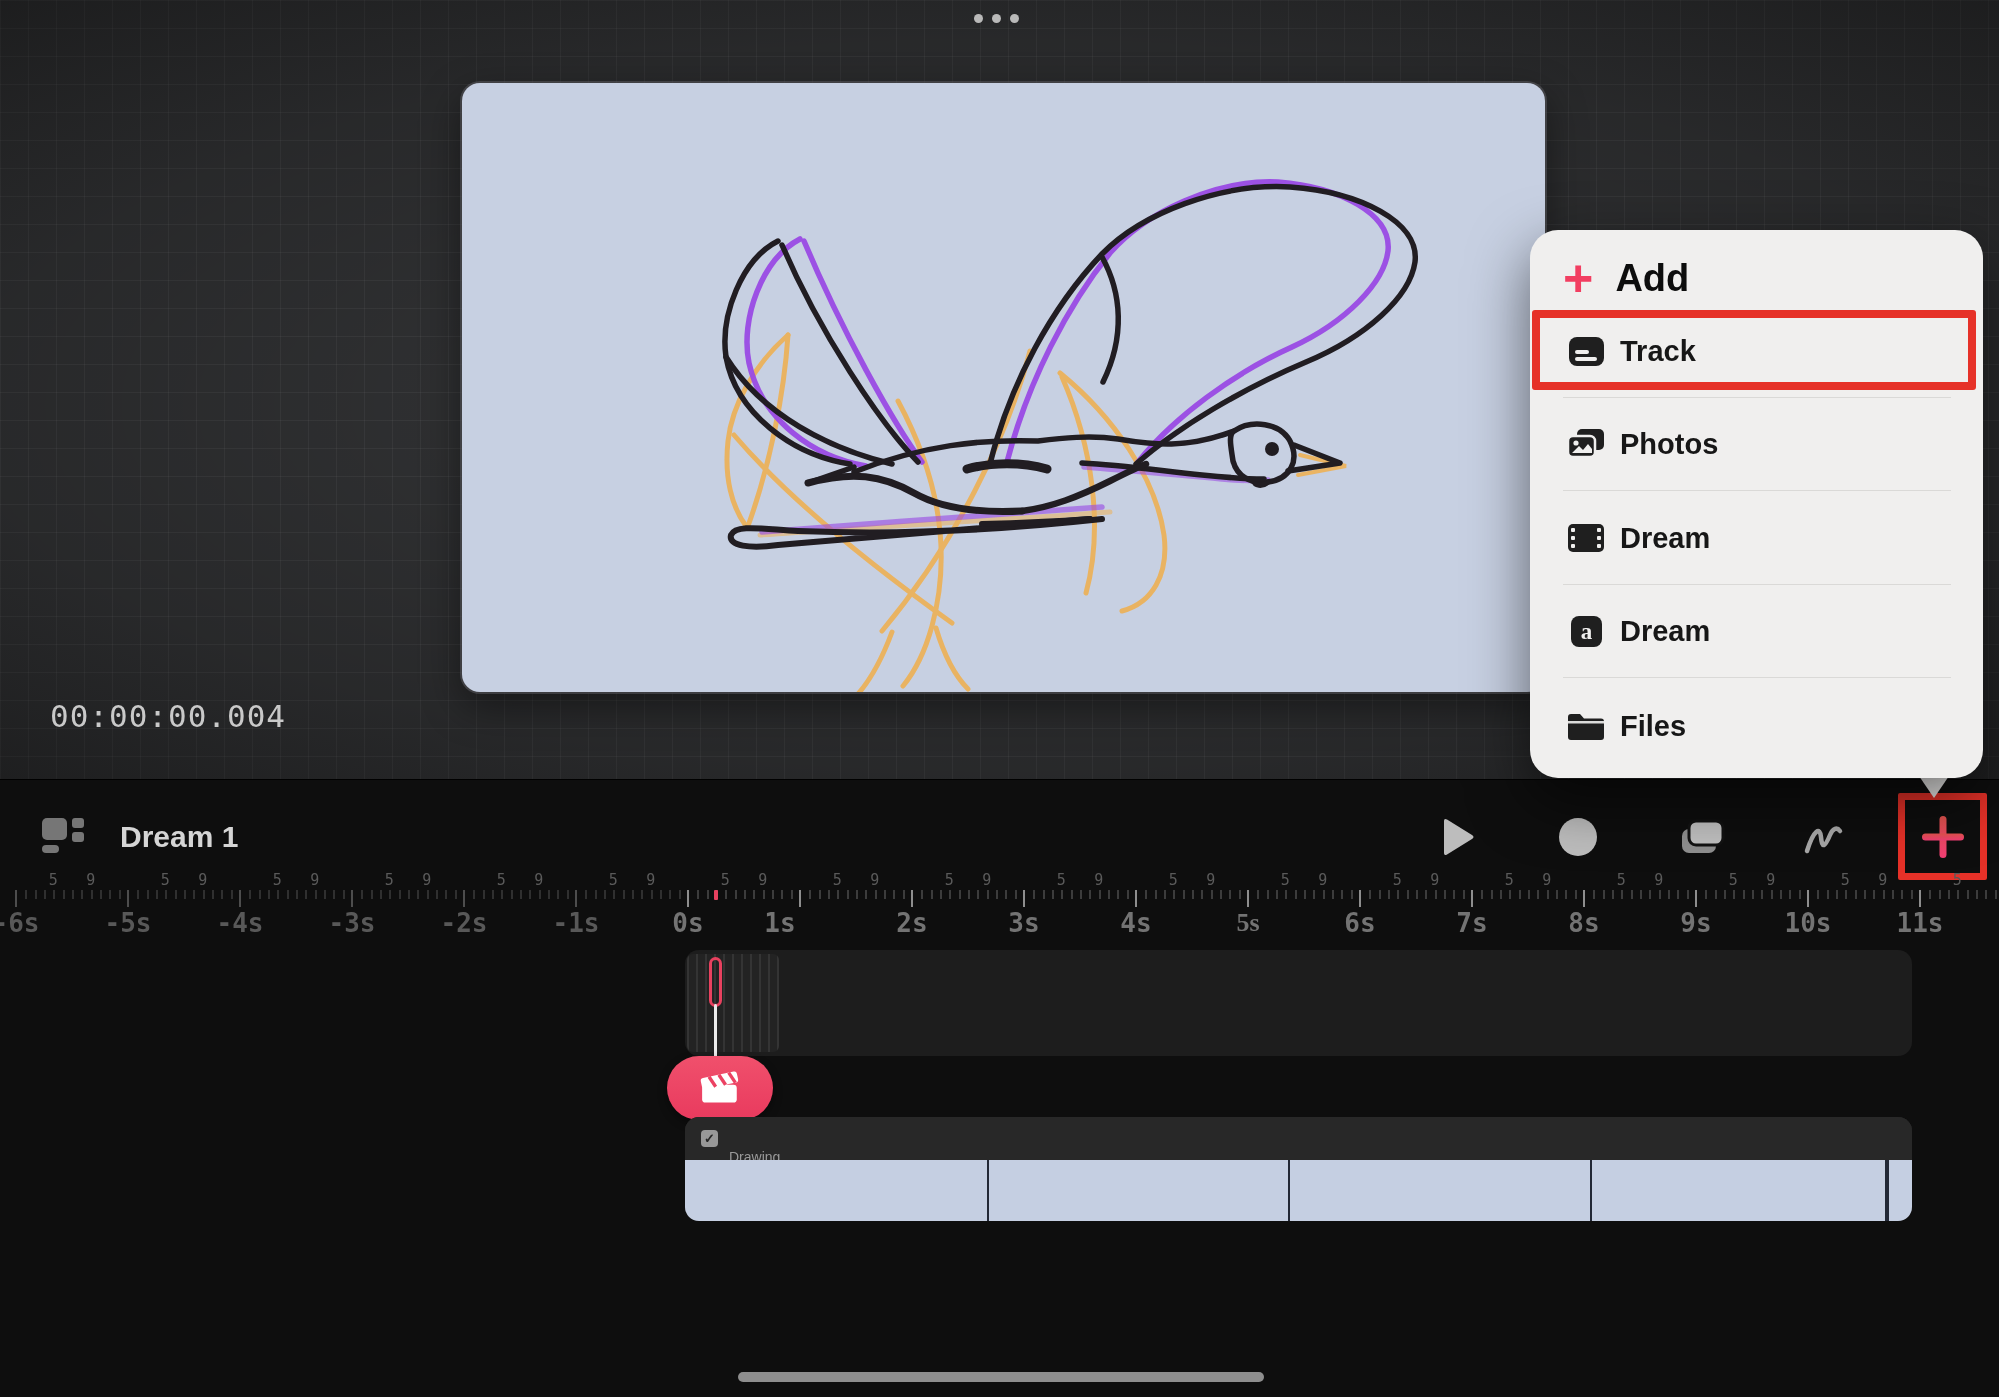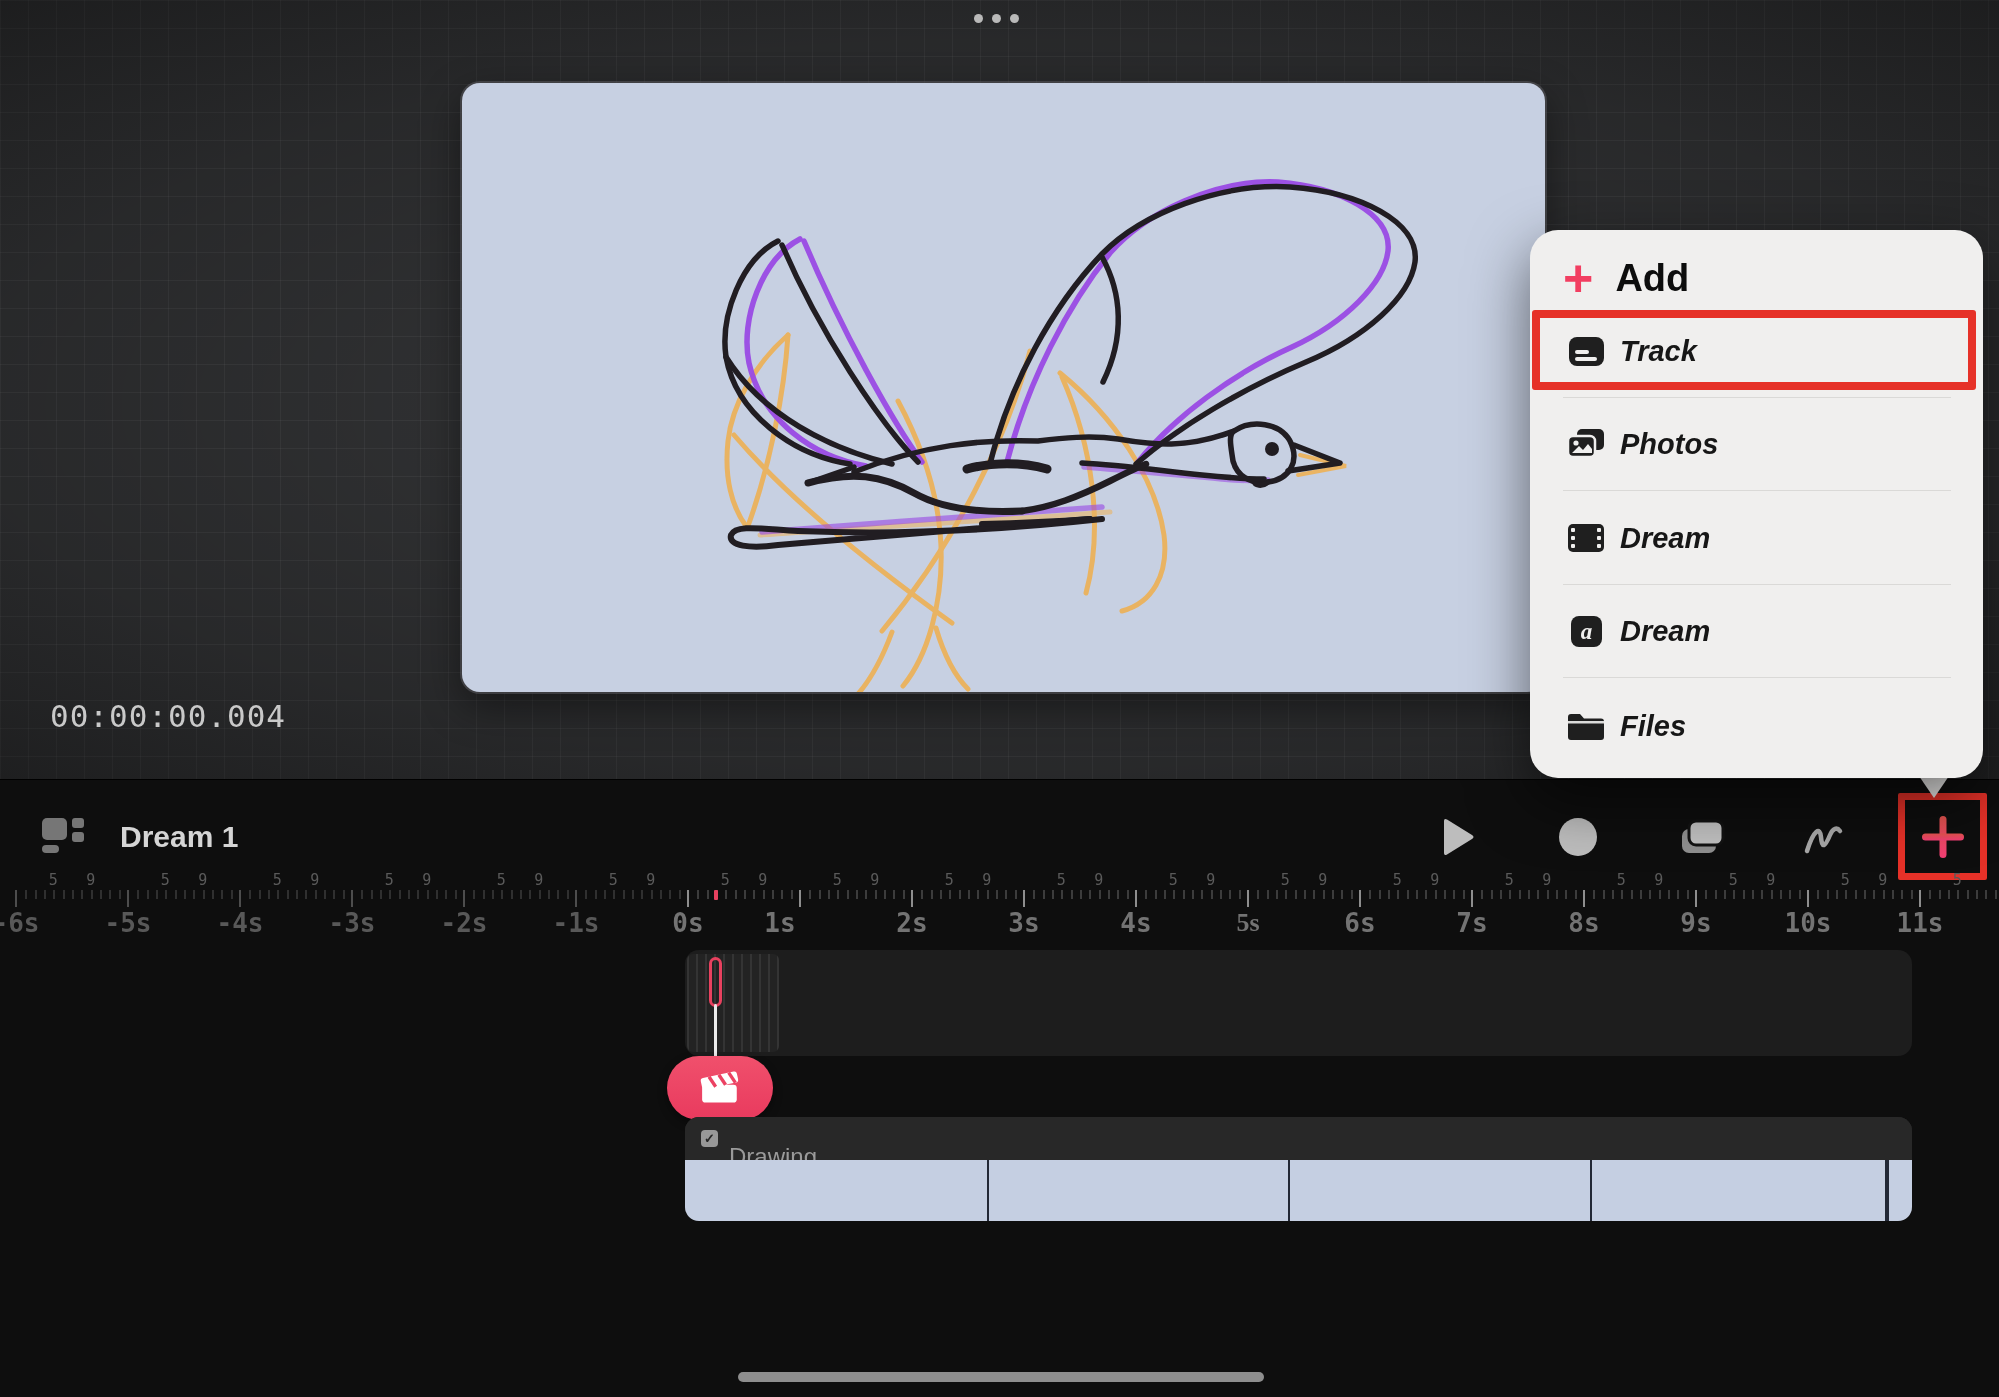--- a/index.html
+++ b/index.html
@@ -72,35 +72,35 @@
     background:linear-gradient(180deg,#f0506c,#e93a5e);display:flex;align-items:center;justify-content:center;
     box-shadow:0 4px 10px rgba(0,0,0,.4);}
 
   
   #drawing-track{position:absolute;left:685px;top:1117px;width:1227px;height:104px;
     border-radius:14px;overflow:hidden;background:#282828;}
   #drawing-header{position:absolute;left:0;top:0;width:100%;height:43px;background:#282828;
     display:flex;align-items:center;}
   #drawing-checkbox{width:17px;height:17px;margin-left:16px;border-radius:4px;background:#989898;
     color:#262626;font-size:13px;font-weight:bold;line-height:17px;text-align:center;}
-  #drawing-label{margin-left:11px;color:#9a9a9a;font-size:24px;margin-top:36px;}
+  #drawing-label{margin-left:11px;color:#9a9a9a;font-size:14px;margin-top:36px;}
   #drawing-clips{position:absolute;left:0;top:43px;width:100%;height:61px;background:#c5cfe2;}
   .clip-sep{position:absolute;top:0;width:2px;height:61px;background:#222836;}
 
   #h-scrollbar{position:absolute;left:738px;top:1372px;width:526px;height:10px;border-radius:5px;background:#8e8e8e;}
 
   
   #add-menu{position:absolute;left:1530px;top:230px;width:453px;height:548px;border-radius:28px;
     background:#f0efee;box-shadow:0 22px 60px rgba(0,0,0,.55);}
   #menu-tail{position:absolute;left:1919px;top:776px;width:0;height:0;
     border-left:15px solid transparent;border-right:15px solid transparent;border-top:22px solid #f0efee;}
   #menu-header{position:absolute;left:33px;top:22px;display:flex;align-items:center;gap:22px;}
   #menu-plus{color:#f23e61;font-size:52px;font-weight:bold;line-height:52px;}
   #menu-title{color:#0d0d0d;font-size:38px;font-weight:800;}
-  .menu-row{position:absolute;left:0;width:100%;height:62px;display:flex;align-items:center;font-style:italic;}
+  .menu-row{position:absolute;left:0;width:100%;height:62px;display:flex;align-items:center;}
   .menu-row .mi{width:40px;margin-left:36px;display:flex;justify-content:center;}
   .menu-row .mlabel{margin-left:14px;color:#171717;font-size:29px;font-weight:600;}
   .menu-div{position:absolute;left:33px;width:388px;height:1px;background:#dad9d7;}
   #track-annotation-box{position:absolute;left:1532px;top:310px;width:444px;height:80px;
     border:8px solid #e63128;box-sizing:border-box;border-radius:3px;pointer-events:none;}
 
   svg{display:block;}
 </style>
 </head>
 <body>

